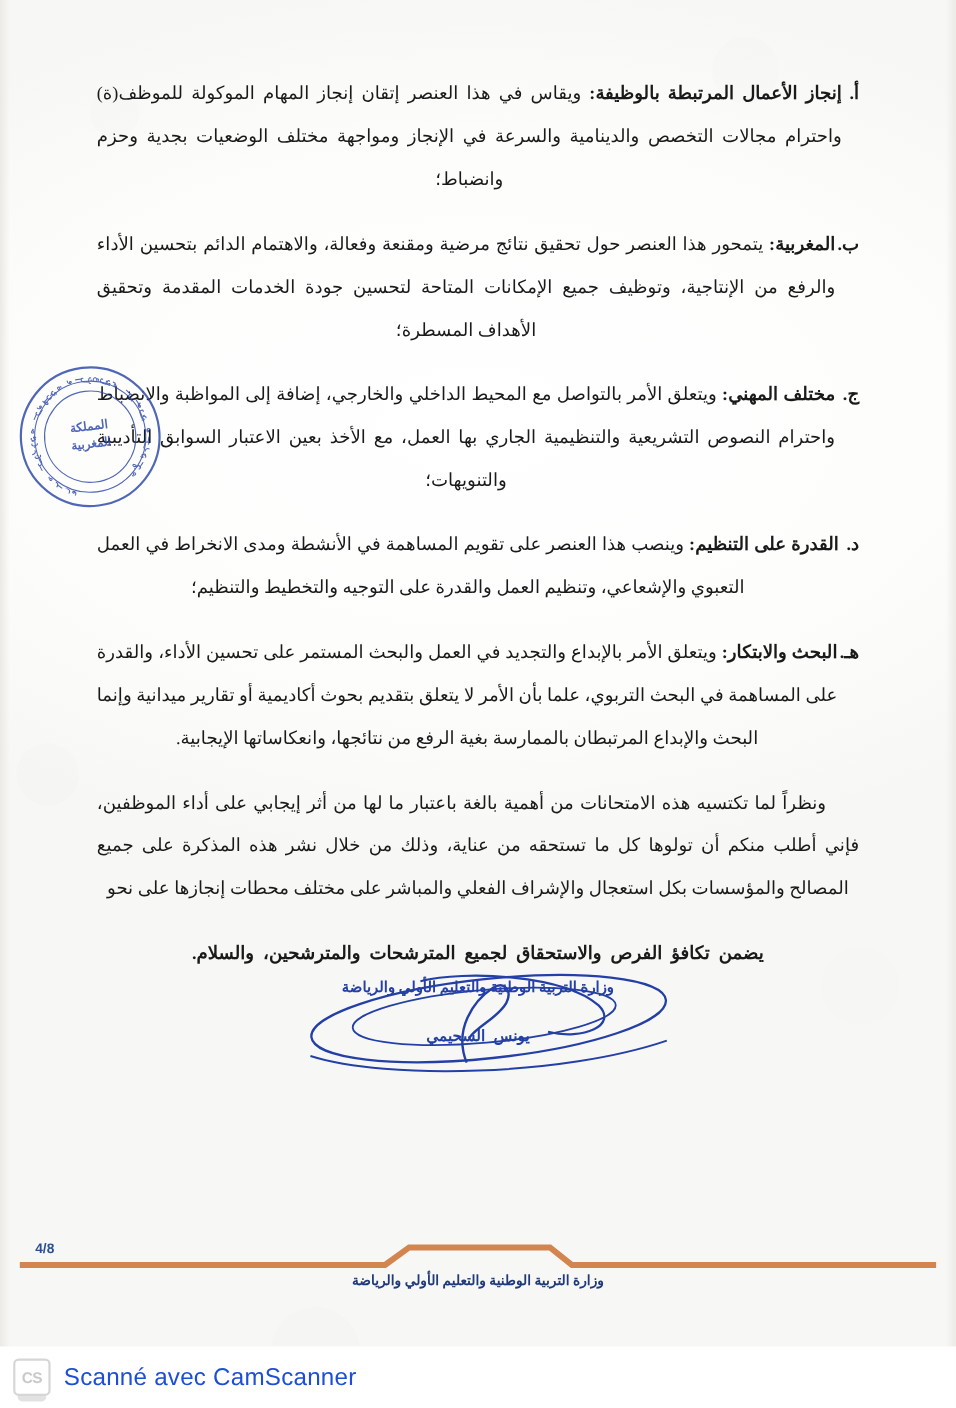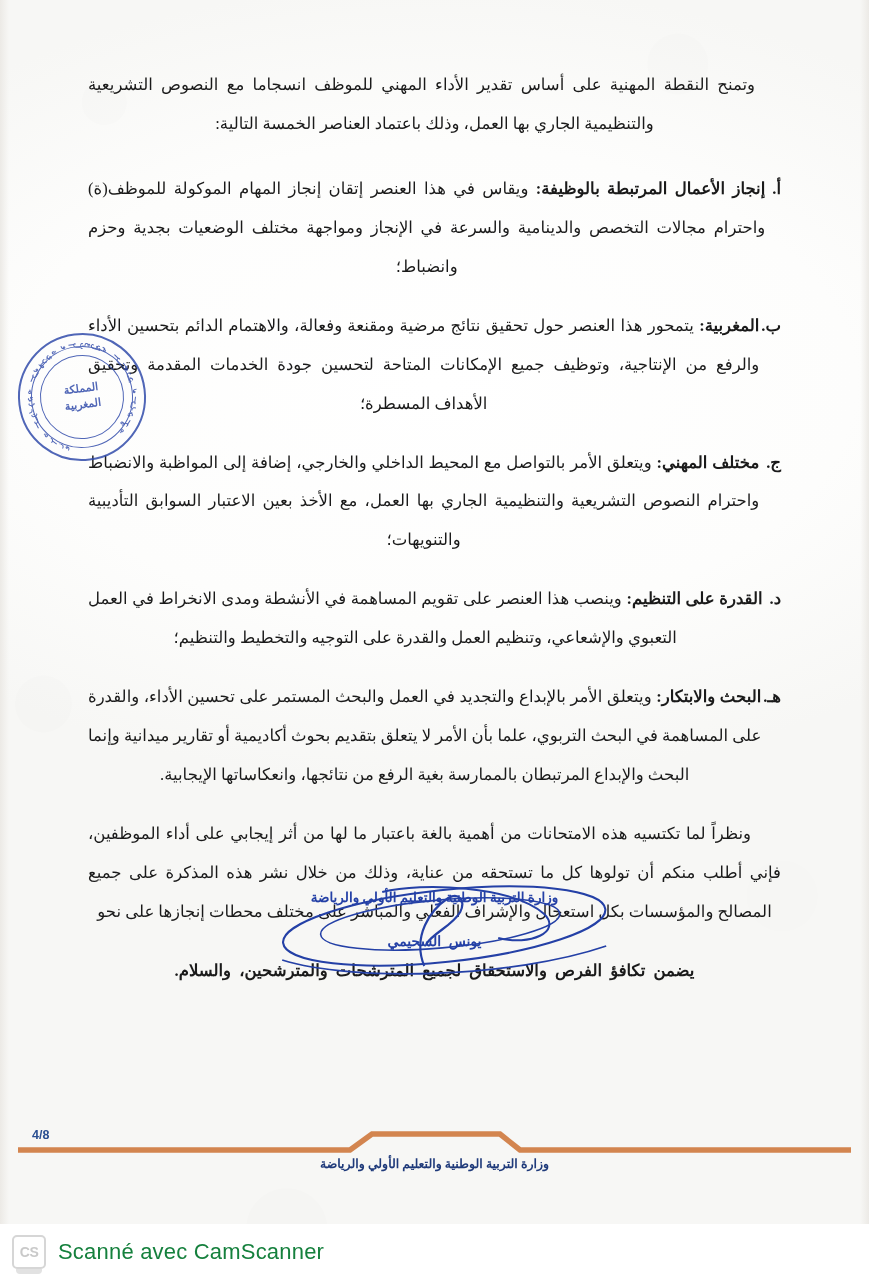--- a/index.html
+++ b/index.html
@@ -230,37 +230,36 @@
   }
   #cs-badge::after {
     content: "";
     position: absolute;
     left: 2px; right: 2px; bottom: -7px;
     height: 5px;
     border-radius: 0 0 4px 4px;
     background: #e2e2e2;
   }
   #cs-label {
-    color: #15803d;
+    color: #1d4ed8;
     font-size: 22px;
     letter-spacing: .2px;
   }
 </style>
 </head>
 <body>
 
 <div id="page">
 
   <div id="scan-noise"></div>
   <div class="scan-edge-l"></div>
   <div class="scan-edge-r"></div>
 
   <div id="body-text">
 
-    <p class="para intro">وتمنح النقطة المهنية على أساس تقدير الأداء المهني للموظف انسجاما مع النصوص التشريعية والتنظيمية الجاري بها العمل، وذلك باعتماد العناصر الخمسة التالية:</p>
 
     <div class="criterion">
       <span class="marker">أ.</span>
       <span class="ctext"><span class="ctitle">إنجاز الأعمال المرتبطة بالوظيفة:</span><span> ويقاس في هذا العنصر إتقان إنجاز المهام الموكولة للموظف(ة) واحترام مجالات التخصص والدينامية والسرعة في الإنجاز ومواجهة مختلف الوضعيات بجدية وحزم وانضباط؛</span></span>
     </div>
 
     <div class="criterion tight">
       <span class="marker">ب.</span>
       <span class="ctext"><span class="ctitle">المغربية:</span><span> يتمحور هذا العنصر حول تحقيق نتائج مرضية ومقنعة وفعالة، والاهتمام الدائم بتحسين الأداء والرفع من الإنتاجية، وتوظيف جميع الإمكانات المتاحة لتحسين جودة الخدمات المقدمة وتحقيق الأهداف المسطرة؛</span></span>
     </div>

